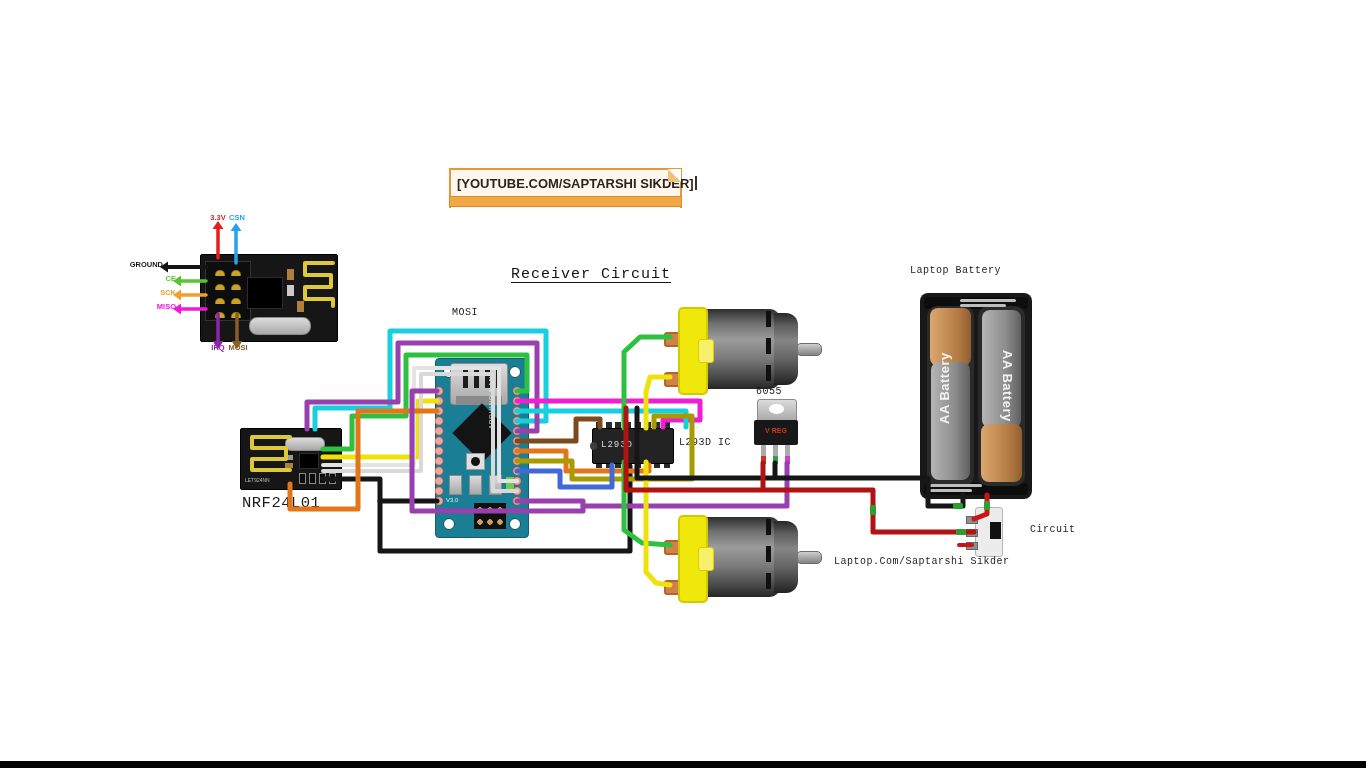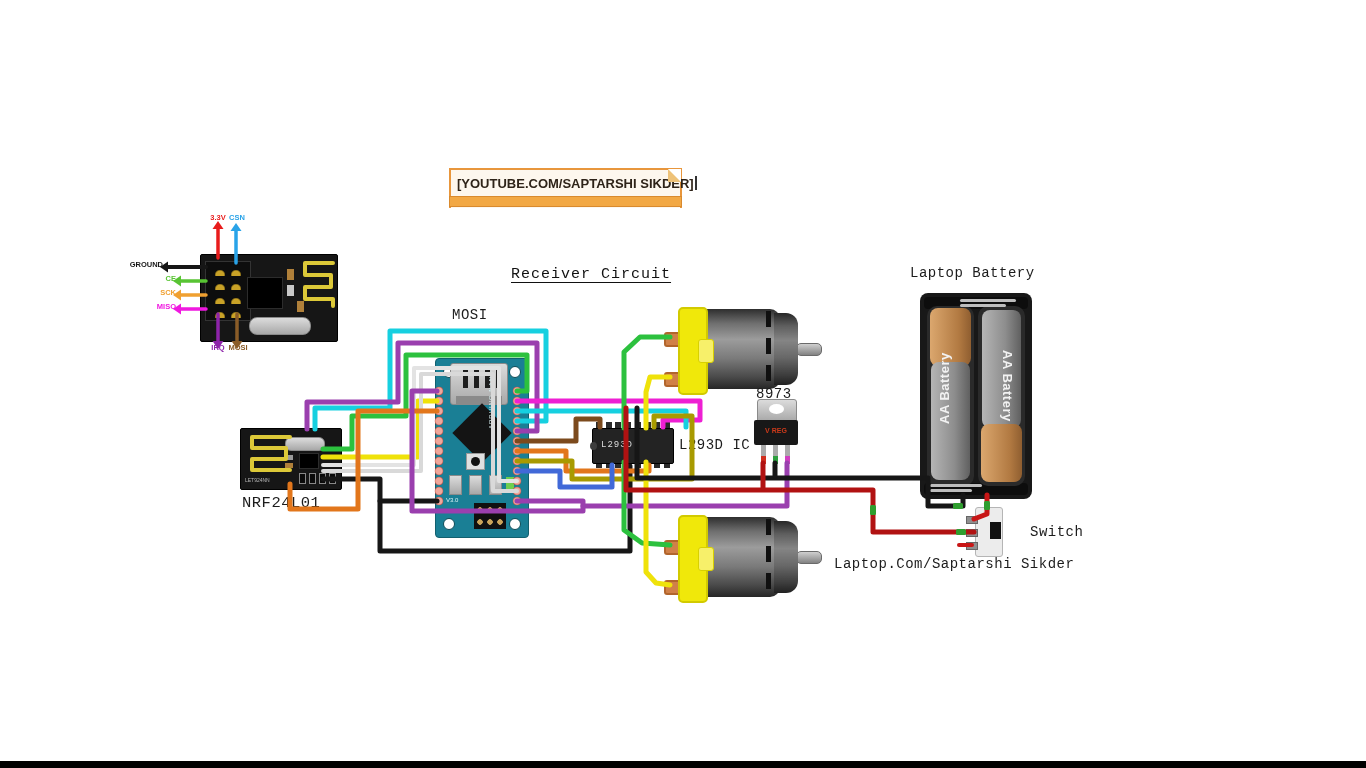--- a/index.html
+++ b/index.html
@@ -1,19 +1,19 @@
 <!DOCTYPE html>
 <html><head>
 <meta charset="utf-8">
 <style>
   html,body{margin:0;padding:0;background:#fff;}
   .stage{position:relative;width:1366px;height:768px;background:#ffffff;overflow:hidden;
          font-family:"Liberation Mono",monospace;}
   .abs{position:absolute;}
-  .lbl{position:absolute;color:#1c1c1c;font-size:14px;letter-spacing:.5px;white-space:nowrap;z-index:30;}
+  .lbl{position:absolute;color:#1c1c1c;font-size:10px;letter-spacing:.5px;white-space:nowrap;z-index:30;}
   
   .note{position:absolute;left:449px;top:168px;width:233px;height:40px;background:#fdf7ee;
         border:2px solid #e8963c;border-bottom:none;box-sizing:border-box;z-index:30;}
   .note-bar{position:absolute;left:449px;top:196px;width:233px;height:11px;background:#f2a844;
         border:1px solid #d98a2e;box-sizing:border-box;z-index:31;}
   .note-text{position:absolute;left:6px;top:6px;font-family:"Liberation Sans",sans-serif;
         font-size:13px;font-weight:600;color:#2e2318;white-space:nowrap;}
   .note-fold{position:absolute;right:-1px;top:-1px;width:0;height:0;
         border-top:13px solid #ffffff;border-left:13px solid #eec278;z-index:32;}
   .cursor{display:inline-block;width:2px;height:14px;background:#333;vertical-align:-2px;margin-left:1px;}
@@ -55,23 +55,23 @@
   <div class="note">
     <div class="note-fold"></div>
     <div class="note-text"><span>[YOUTUBE.COM/SAPTARSHI SIKDER]</span><span class="cursor"></span></div>
   </div>
   <div class="note-bar"></div>
 
   <div class="title">Receiver Circuit</div>
   <div class="lbl" style="left:452px;top:307px;">MOSI</div>
   <div class="lbl" style="left:242px;top:494px;font-size:15.5px;">NRF24L01</div>
   <div class="lbl" style="left:679px;top:437px;">L293D IC</div>
-  <div class="lbl" style="left:756px;top:386px;">8973</div>
+  <div class="lbl" style="left:756px;top:386px;">6055</div>
   <div class="lbl" style="left:910px;top:265px;">Laptop Battery</div>
-  <div class="lbl" style="left:1030px;top:524px;">Switch</div>
+  <div class="lbl" style="left:1030px;top:524px;">Circuit</div>
   <div class="lbl" style="left:834px;top:556px;">Laptop.Com/Saptarshi Sikder</div>
 
   <div class="pcb-black" style="left:200px;top:254px;width:136px;height:86px;">
     <div class="abs" style="left:4px;top:6px;width:44px;height:58px;background:#0d0d0d;border:1px solid #333;
          background-image:radial-gradient(circle at 14px 13px,#c9a227 4px,#5c4a10 5px,transparent 5.5px),radial-gradient(circle at 30px 13px,#c9a227 4px,#5c4a10 5px,transparent 5.5px);
          background-size:100% 14px;background-position:0 0;"></div>
     <div class="abs" style="left:46px;top:22px;width:34px;height:30px;background:#000;border:1px solid #2c2c2c;"></div>
     <div class="abs silver" style="left:48px;top:62px;width:60px;height:16px;border-radius:8px;"></div>
     <div class="abs" style="left:86px;top:14px;width:7px;height:11px;background:#b0803a;"></div>
     <div class="abs" style="left:86px;top:30px;width:7px;height:11px;background:#c9c9c9;"></div>

